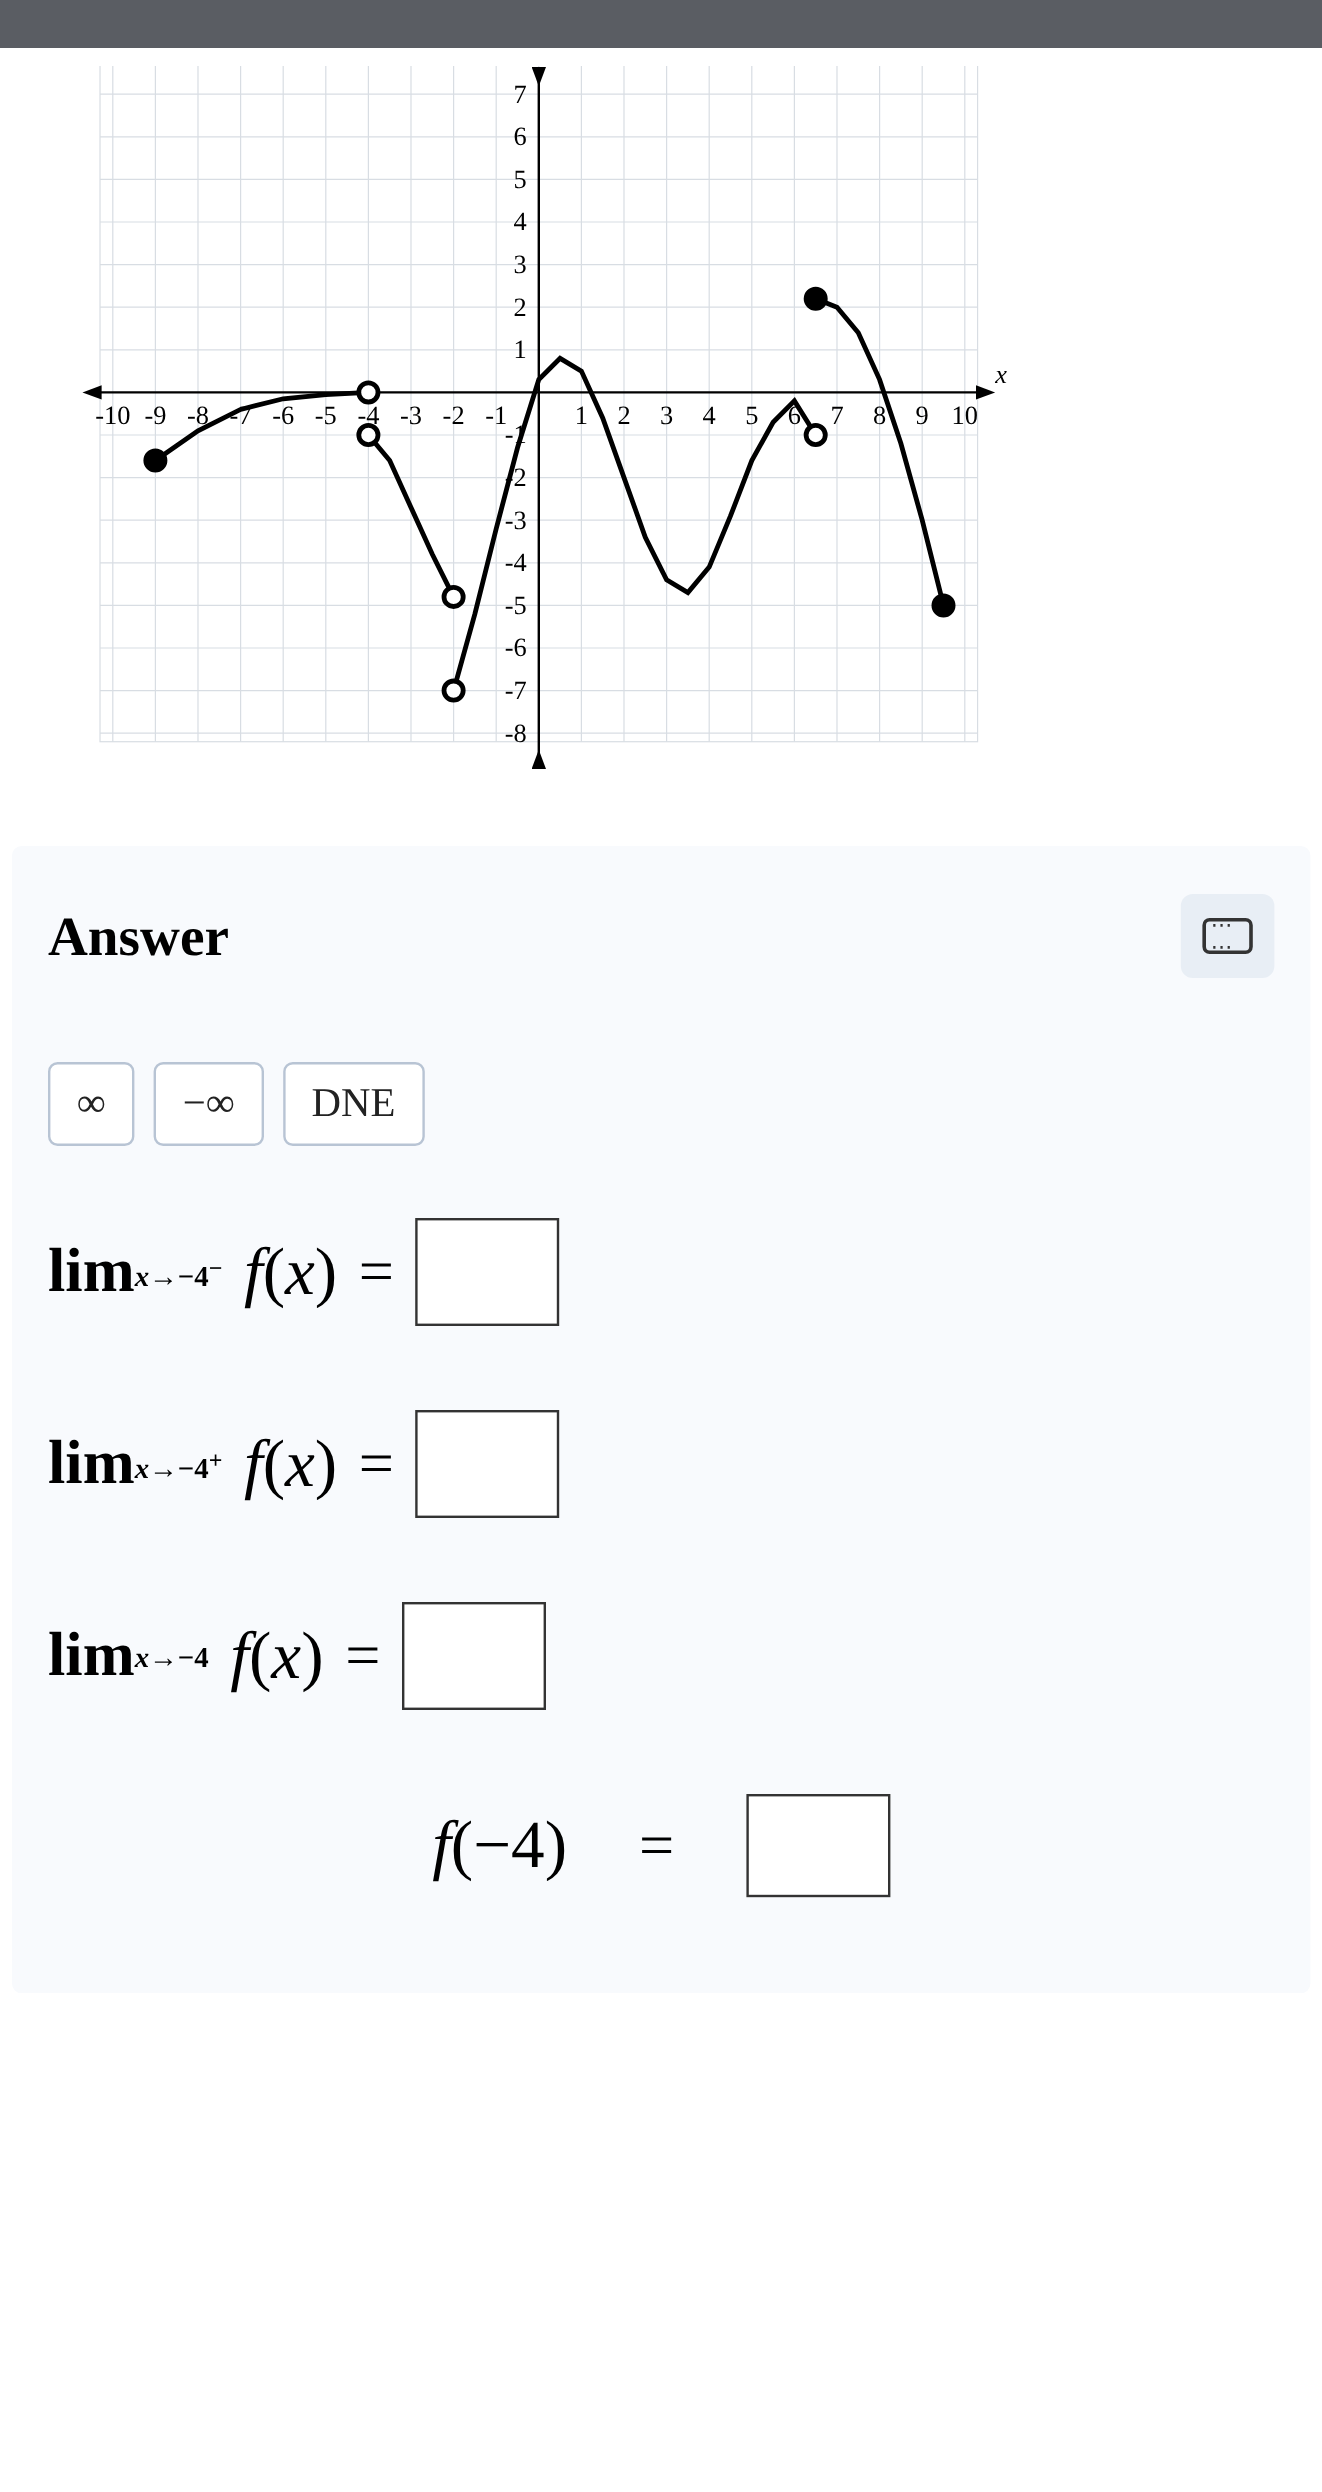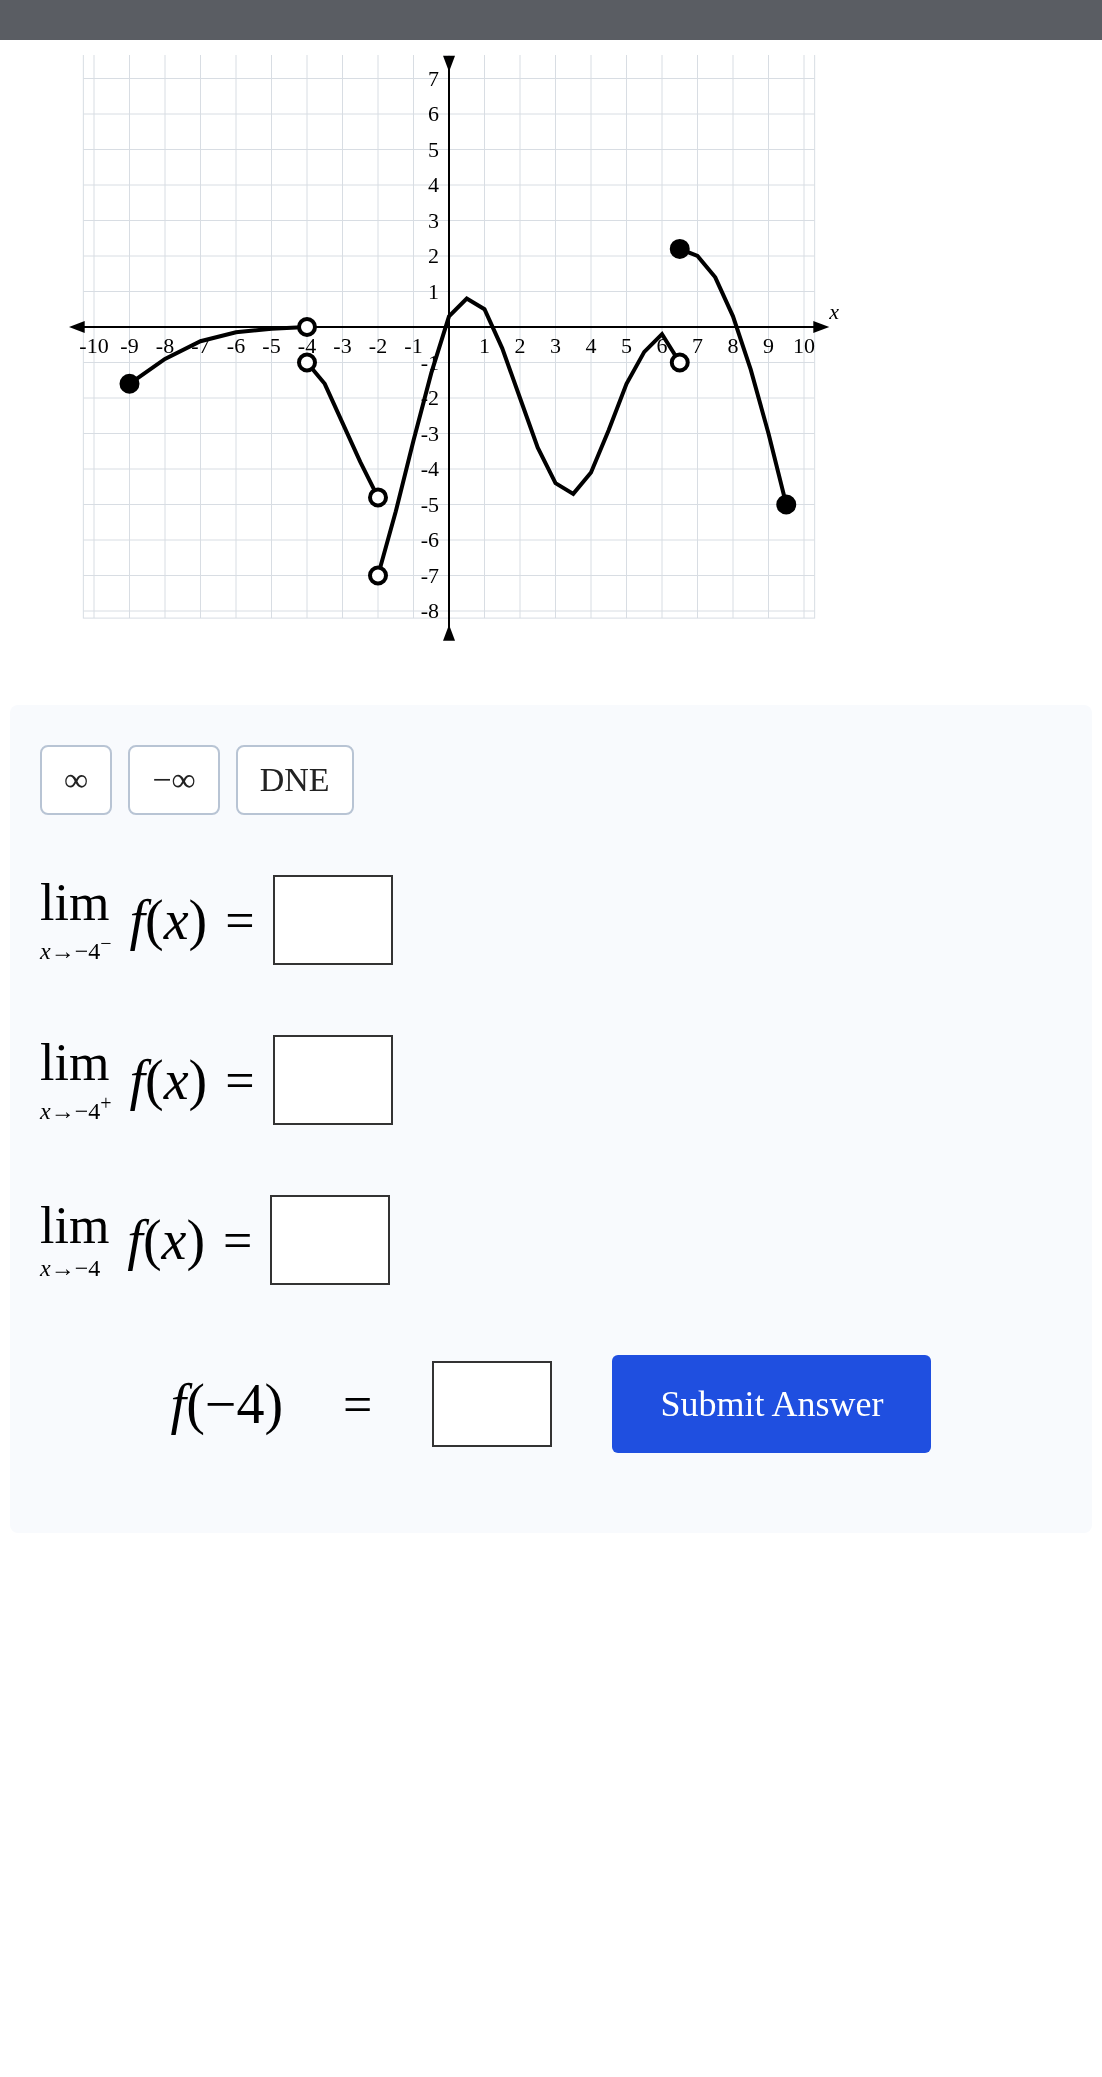--- a/index.html
+++ b/index.html
@@ -10,21 +10,21 @@
     .answer-head { display: flex; justify-content: space-between; align-items: center; margin-bottom: 70px; }
     .answer-title { font-size: 46px; font-weight: bold; font-family: Georgia, serif; }
     .kbd-btn { background: #e8eef5; border-radius: 10px; width: 78px; height: 70px; display: flex; align-items: center; justify-content: center; }
     .kbd-icon { width: 42px; height: 30px; border: 3px solid #333; border-radius: 6px; position: relative; }
     .kbd-icon::before { content: "⋯"; position: absolute; left: 4px; top: -8px; font-size: 18px; color:#333;}
     .kbd-icon::after { content: "⋯"; position: absolute; left: 4px; bottom: -8px; font-size: 18px; color:#333;}
     .btn-row { display: flex; gap: 16px; margin-bottom: 60px; }
     .sym-btn { border: 2px solid #b8c4d4; background: #fff; border-radius: 8px; padding: 14px 22px; font-size: 34px; font-family: Georgia, serif; color: #222; cursor: pointer; min-height: 64px; display:flex; align-items:center;}
     .eqline { display: flex; align-items: center; gap: 18px; margin-bottom: 70px; font-size: 48px; }
     .eqline.short { margin-bottom: 40px; }
-    .limit { display: inline-flex; flex-direction: column; line-height: 1; }
+    .limit { display: inline-flex; flex-direction: row; align-items: center; line-height: 1; font-weight: bold; }
     .limit .top { font-size: 52px; }
     .limit .bot { font-size: 24px; margin-top: 4px; }
     .fx { font-size: 56px; font-style: italic; }
     .fx .paren { font-style: normal; }
     .eq { font-size: 52px; }
     .ans-box { border: 2px solid #333; width: 120px; height: 90px; background: #fff; }
     .ans-box.sm { width: 120px; height: 86px; }
     .submit-row { display: flex; align-items: center; gap: 60px; justify-content: center; }
     .submit-btn { background: #1f4fe0; color: #fff; font-size: 36px; padding: 28px 48px; border-radius: 6px; border: none; cursor: pointer; font-family: Georgia, serif; }
     svg.graph { display: block; margin: 0 auto; }
@@ -140,20 +140,26 @@
         <circle cx="357" cy="442.4" r="8" stroke="#000" stroke-width="4" fill="#fff"></circle>
         <circle cx="357" cy="520.5" r="8" stroke="#000" stroke-width="4" fill="#fff"></circle>
         <circle cx="658.75" cy="307.5" r="8" stroke="#000" stroke-width="4" fill="#fff"></circle>
         <circle cx="658.75" cy="193.89999999999998" r="8" stroke="#000" stroke-width="4" fill="#000"></circle>
         <circle cx="765.25" cy="449.5" r="8" stroke="#000" stroke-width="4" fill="#000"></circle>
       </g>
   </svg>
 </div>
 
 <div class="answer-card">
+  <div class="answer-head">
+    <div class="answer-title">Answer</div>
+    <div class="kbd-btn">
+      <div class="kbd-icon"></div>
+    </div>
+  </div>
 
   <div class="btn-row">
     <div class="sym-btn">∞</div>
     <div class="sym-btn">−∞</div>
     <div class="sym-btn">DNE</div>
   </div>
 
   <div class="eqline">
     <span class="limit">
       <span class="top">lim</span>
@@ -181,15 +187,14 @@
     </span>
     <span class="fx"><span>f</span><span class="paren">(</span><span>x</span><span class="paren">)</span></span>
     <span class="eq">=</span>
     <div class="ans-box"></div>
   </div>
 
   <div class="submit-row eqline short">
     <span class="fx"><span>f</span><span class="paren">(−4)</span></span>
     <span class="eq">=</span>
     <div class="ans-box sm"></div>
-    <button class="submit-btn">Submit Answer</button>
   </div>
 </div>
 
 </body></html>

